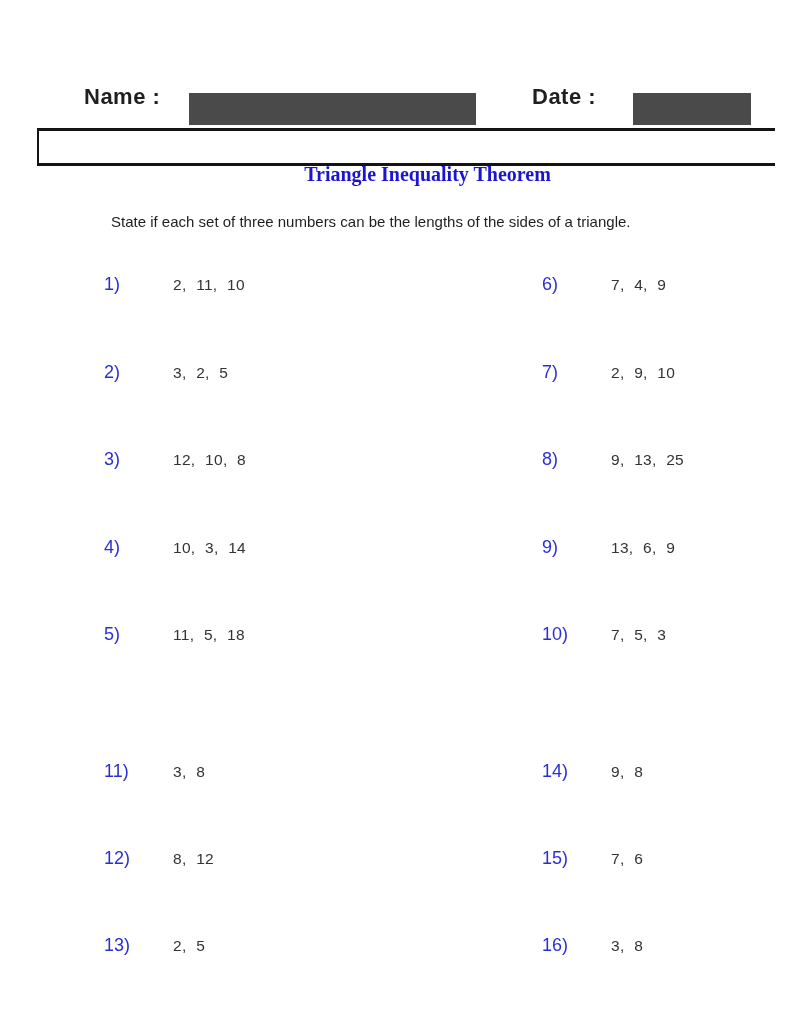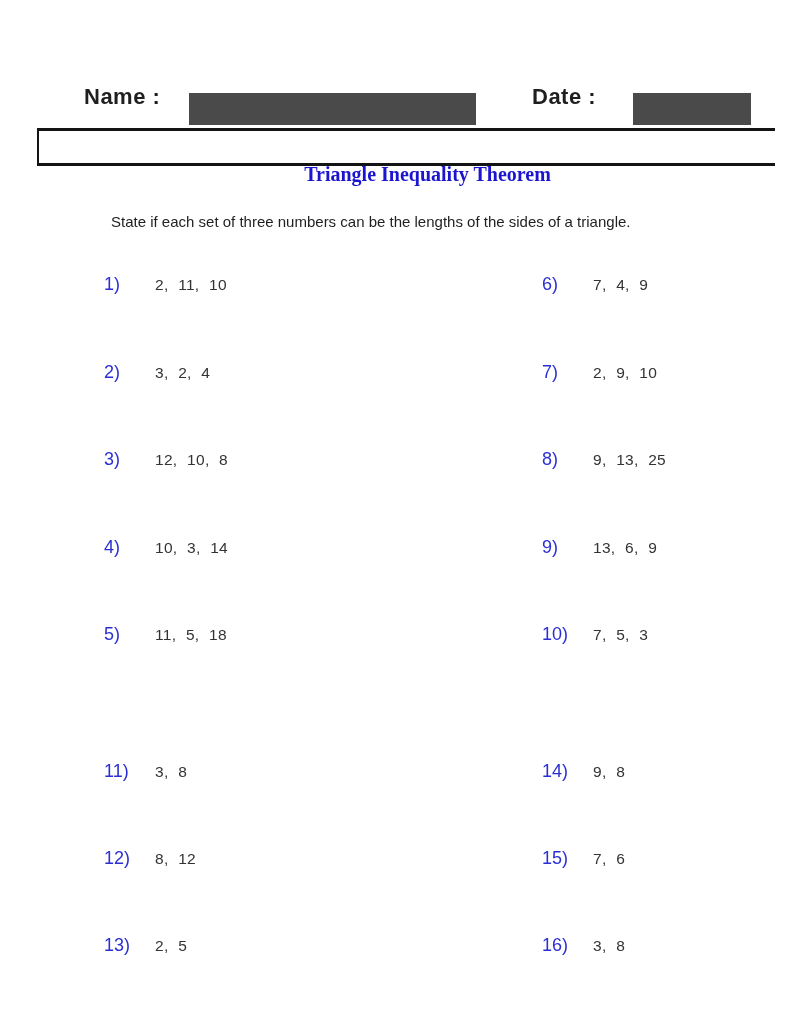--- a/index.html
+++ b/index.html
@@ -75,21 +75,21 @@
     white-space: nowrap;
   }
   .problem .num {
     display: inline-block;
     width: 38px;
     text-align: right;
     font-size: 18px;
     color: var(--number-blue);
   }
   .problem .vals {
-    margin-left: 13px;
+    margin-left: 31px;
     font-size: 15.5px;
     color: var(--value-gray);
     word-spacing: 5px;
     letter-spacing: 0.3px;
   }
   .col-l { left: 40px; }
   .col-r { left: 478px; }
   .r1 { top: 210px; } .r2 { top: 298px; } .r3 { top: 385px; }
   .r4 { top: 473px; } .r5 { top: 560px; }
   .r6 { top: 697px; } .r7 { top: 784px; } .r8 { top: 871px; }
@@ -109,21 +109,21 @@
   <div class="rule-dash"></div>
 
   <div class="title">Triangle Inequality Theorem</div>
 
   <div class="instruction instruction-1">State if each set of three numbers can be the lengths of the sides of a triangle.</div>
 
   <div class="problem col-l r1">
     <span class="num">1)</span><span class="vals">2, 11, 10</span>
   </div>
   <div class="problem col-l r2">
-    <span class="num">2)</span><span class="vals">3, 2, 4</span>
+    <span class="num">2)</span><span class="vals">3, 2, 5</span>
   </div>
   <div class="problem col-l r3">
     <span class="num">3)</span><span class="vals">12, 10, 8</span>
   </div>
   <div class="problem col-l r4">
     <span class="num">4)</span><span class="vals">10, 3, 14</span>
   </div>
   <div class="problem col-l r5">
     <span class="num">5)</span><span class="vals">11, 5, 18</span>
   </div>

